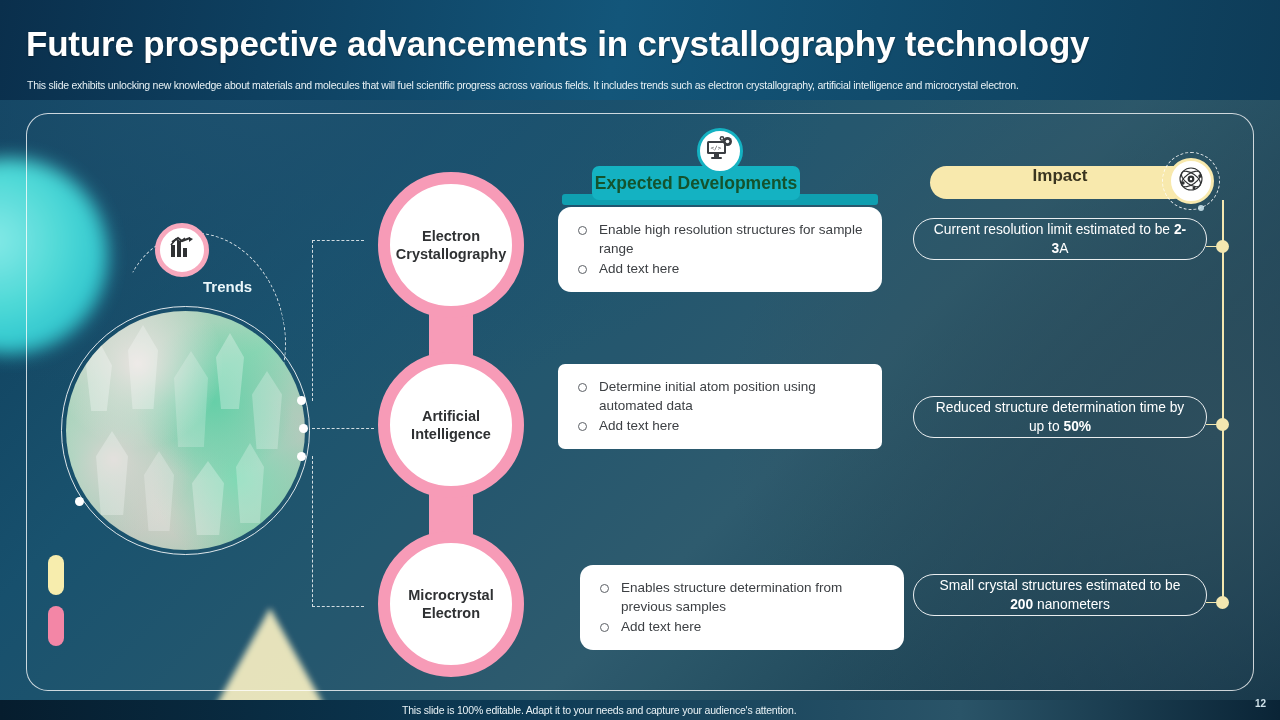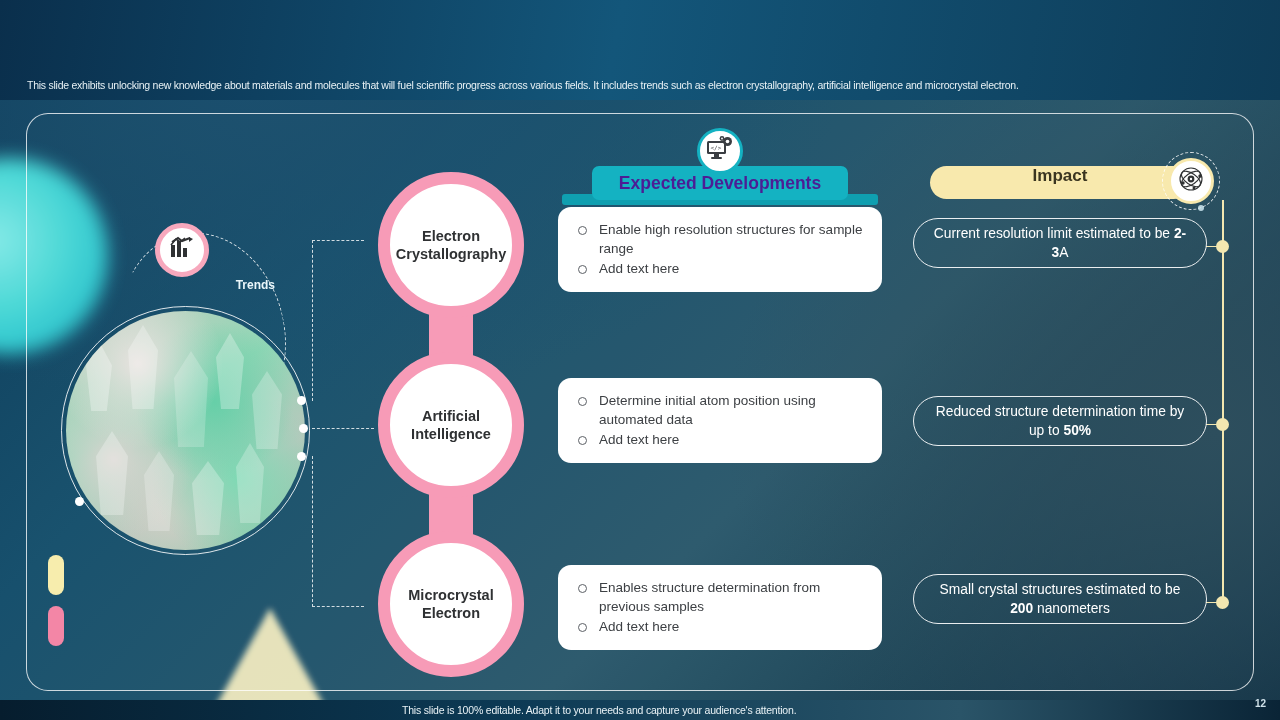--- a/index.html
+++ b/index.html
@@ -66,21 +66,21 @@
 
   
   #trends-icon {
     position: absolute; left: 155px; top: 223px;
     width: 54px; height: 54px; border-radius: 50%;
     background: #ffffff; border: 5px solid #f7a8bd;
     display: flex; align-items: center; justify-content: center;
   }
   #trends-label {
     position: absolute; left: 203px; top: 278px; width: 72px;
-    text-align: right; font-size: 12px; font-weight: bold;
+    text-align: left; font-size: 15px; font-weight: bold;
     color: #eaf6fa;
   }
   #crystal {
     position: absolute; left: 66px; top: 311px;
     width: 239px; height: 239px; border-radius: 50%;
     overflow: hidden;
     background:
       radial-gradient(circle at 30% 22%, #e8e2df 0%, rgba(232,226,223,0) 34%),
       radial-gradient(circle at 62% 38%, #66cfa8 0%, rgba(102,207,168,0) 38%),
       radial-gradient(circle at 20% 62%, #d9d4d0 0%, rgba(217,212,208,0) 33%),
@@ -126,24 +126,24 @@
     position: absolute; border-left: 1.4px dashed rgba(255,255,255,.8);
     border-top: 1.4px dashed rgba(255,255,255,.8);
   }
   .dash-h {
     position: absolute; border-top: 1.4px dashed rgba(255,255,255,.8);
   }
 
   
   #dev-header {
     position: absolute; left: 592px; top: 166px;
-    width: 256px; height: 34px;
+    width: 208px; height: 34px;
     background: #14b2c2; border-radius: 7px;
     display: flex; align-items: center; justify-content: center;
-    font-size: 17.5px; font-weight: bold; color: #4c1d95;
+    font-size: 17.5px; font-weight: bold; color: #14532d;
   }
   #dev-header-base {
     position: absolute; left: 562px; top: 194px;
     width: 316px; height: 11px; background: #0f9fb0; border-radius: 3px;
   }
   #dev-icon {
     position: absolute; left: 697px; top: 128px;
     width: 46px; height: 46px; border-radius: 50%;
     background: #ffffff; border: 3px solid #14b2c2;
     display: flex; align-items: center; justify-content: center;
@@ -186,21 +186,21 @@
     margin-bottom: 1px;
   }
   .dev-box li::before {
     content: ""; position: absolute; left: 2px; top: 6px;
     width: 7px; height: 7px; border-radius: 50%;
     border: 1.2px solid #5c6066;
   }
 
   
   .imp-box {
-    position: absolute; left: 913px; width: 294px; height: 50px;
+    position: absolute; left: 913px; width: 294px; height: 42px;
     border: 1.3px solid rgba(255,255,255,.9);
     border-radius: 29px;
     display: flex; align-items: center; justify-content: center;
     text-align: center;
     font-size: 13.8px; color: #ffffff; line-height: 19px;
     padding: 0 18px;
   }
   .imp-box b { font-weight: bold; }
   #rail {
     position: absolute; left: 1222px; top: 200px;
@@ -232,20 +232,21 @@
 </style>
 </head>
 <body>
 
 <div id="slide">
 
   <div class="glow-circle"></div>
   <div class="tri"></div>
 
   <div id="header-band"></div>
+  <div id="title">Future prospective advancements in crystallography technology</div>
   <div id="subtitle">This slide exhibits unlocking new knowledge about materials and molecules that will fuel scientific progress across various fields. It includes trends such as electron crystallography, artificial intelligence and microcrystal electron.</div>
 
   <div id="card"></div>
 
   <div class="pill-yellow"></div>
   <div class="pill-pink"></div>
 
   <div class="dash-arc"></div>
 
   <div id="trends-icon">
@@ -316,27 +317,27 @@
       </svg>
     </span>
   </div>
 
   <div class="dev-box" style="top:207px;">
     <ul>
       <li>Enable high resolution structures for sample range</li>
       <li>Add text here</li>
     </ul>
   </div>
-  <div class="dev-box" style="top:378px;">
+  <div class="dev-box" style="top:364px;border-radius:7px;">
     <ul>
       <li>Determine initial atom position using automated data</li>
       <li>Add text here</li>
     </ul>
   </div>
-  <div class="dev-box" style="top:565px;">
+  <div class="dev-box" style="top:565px;margin-left:22px;">
     <ul>
       <li>Enables structure determination from previous samples</li>
       <li>Add text here</li>
     </ul>
   </div>
 
   <div id="impact-header">
     <span>Impact</span>
   </div>
   <div id="impact-icon-ring"></div>

